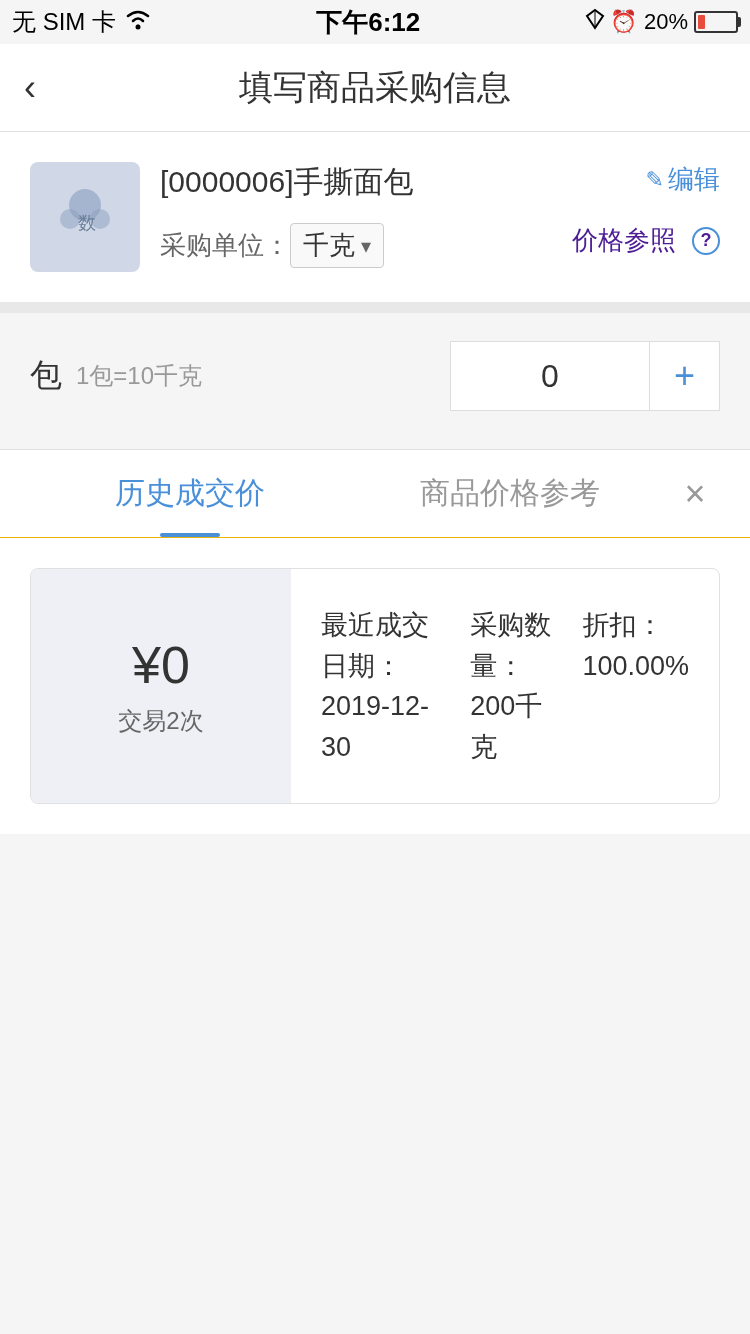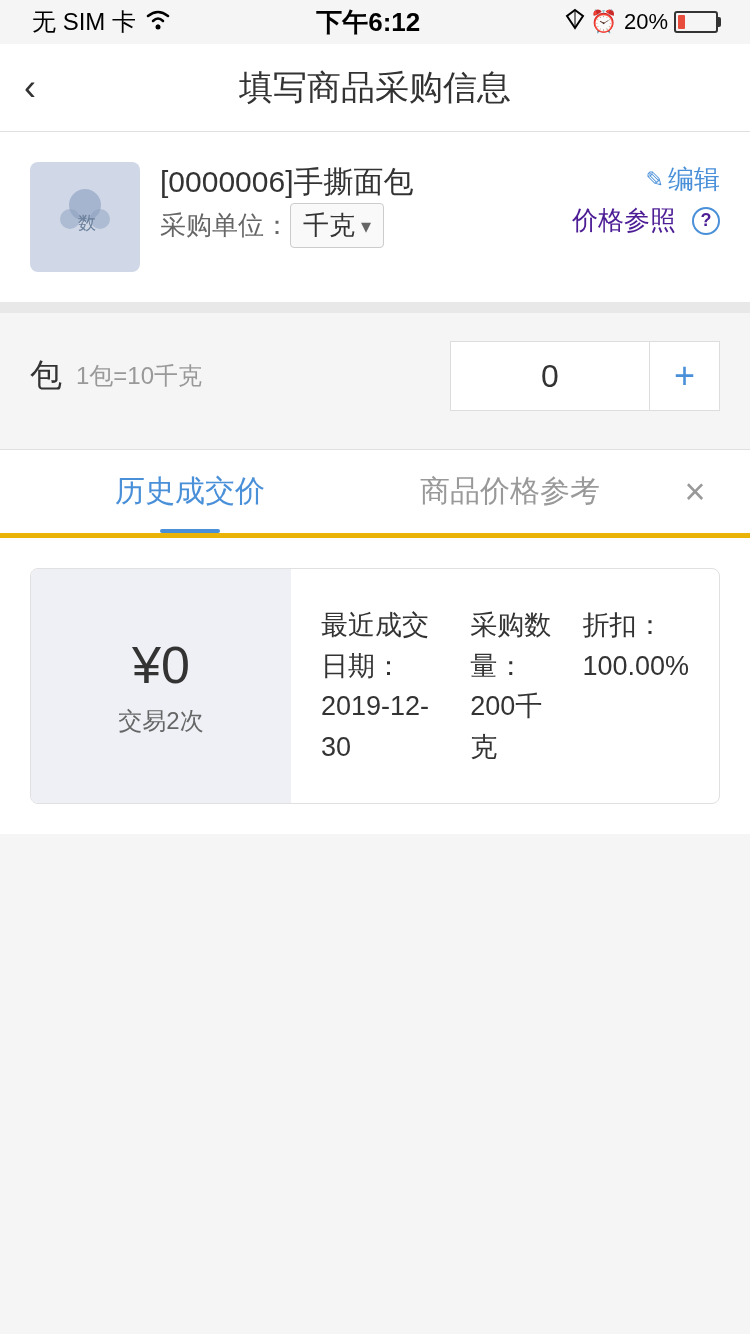--- a/index.html
+++ b/index.html
@@ -14,21 +14,21 @@
     }
 
     
     .status-bar {
       width: 750px;
       height: 44px;
       background: #f5f5f5;
       display: flex;
       align-items: center;
       justify-content: space-between;
-      padding: 0 32px;
+      padding: 0 12px;
       font-size: 24px;
       color: #000;
     }
     .status-left { display: flex; align-items: center; gap: 8px; }
     .status-center { font-weight: 700; font-size: 26px; }
     .status-right { display: flex; align-items: center; gap: 6px; font-size: 22px; }
     .battery {
       width: 44px;
       height: 22px;
       border: 2px solid #333;
@@ -101,20 +101,21 @@
       color: #7a8faa;
       font-size: 42px;
     }
     .product-info {
       flex: 1;
     }
     .product-header {
       display: flex;
       justify-content: space-between;
       align-items: flex-start;
+      margin-bottom: 20px;
     }
     .product-name {
       font-size: 30px;
       color: #333;
       font-weight: 400;
     }
     .edit-btn {
       color: #4a90d9;
       font-size: 26px;
       display: flex;
@@ -222,21 +223,21 @@
       margin-top: 10px;
       border-top: 1px solid #e0e0e0;
     }
 
     
     .tabs-row {
       display: flex;
       align-items: center;
       padding: 0 30px;
       height: 88px;
-      border-bottom: 5px solid #eab308;
+      border-bottom: 1px solid #eab308;
       position: relative;
     }
     .tab-item {
       flex: 1;
       display: flex;
       flex-direction: column;
       align-items: center;
       justify-content: center;
       height: 100%;
       font-size: 30px;

